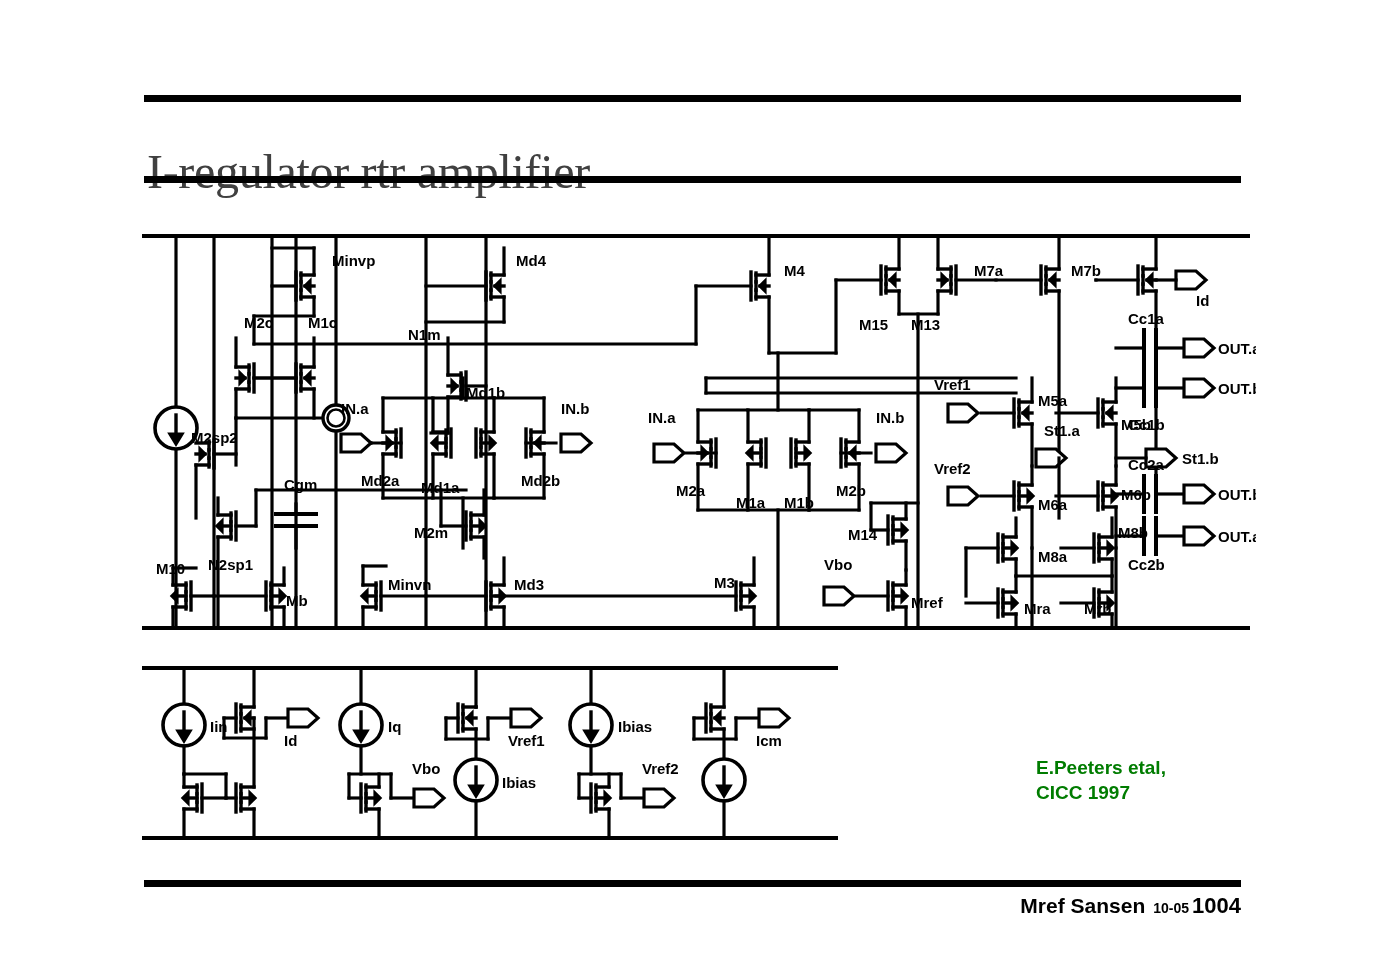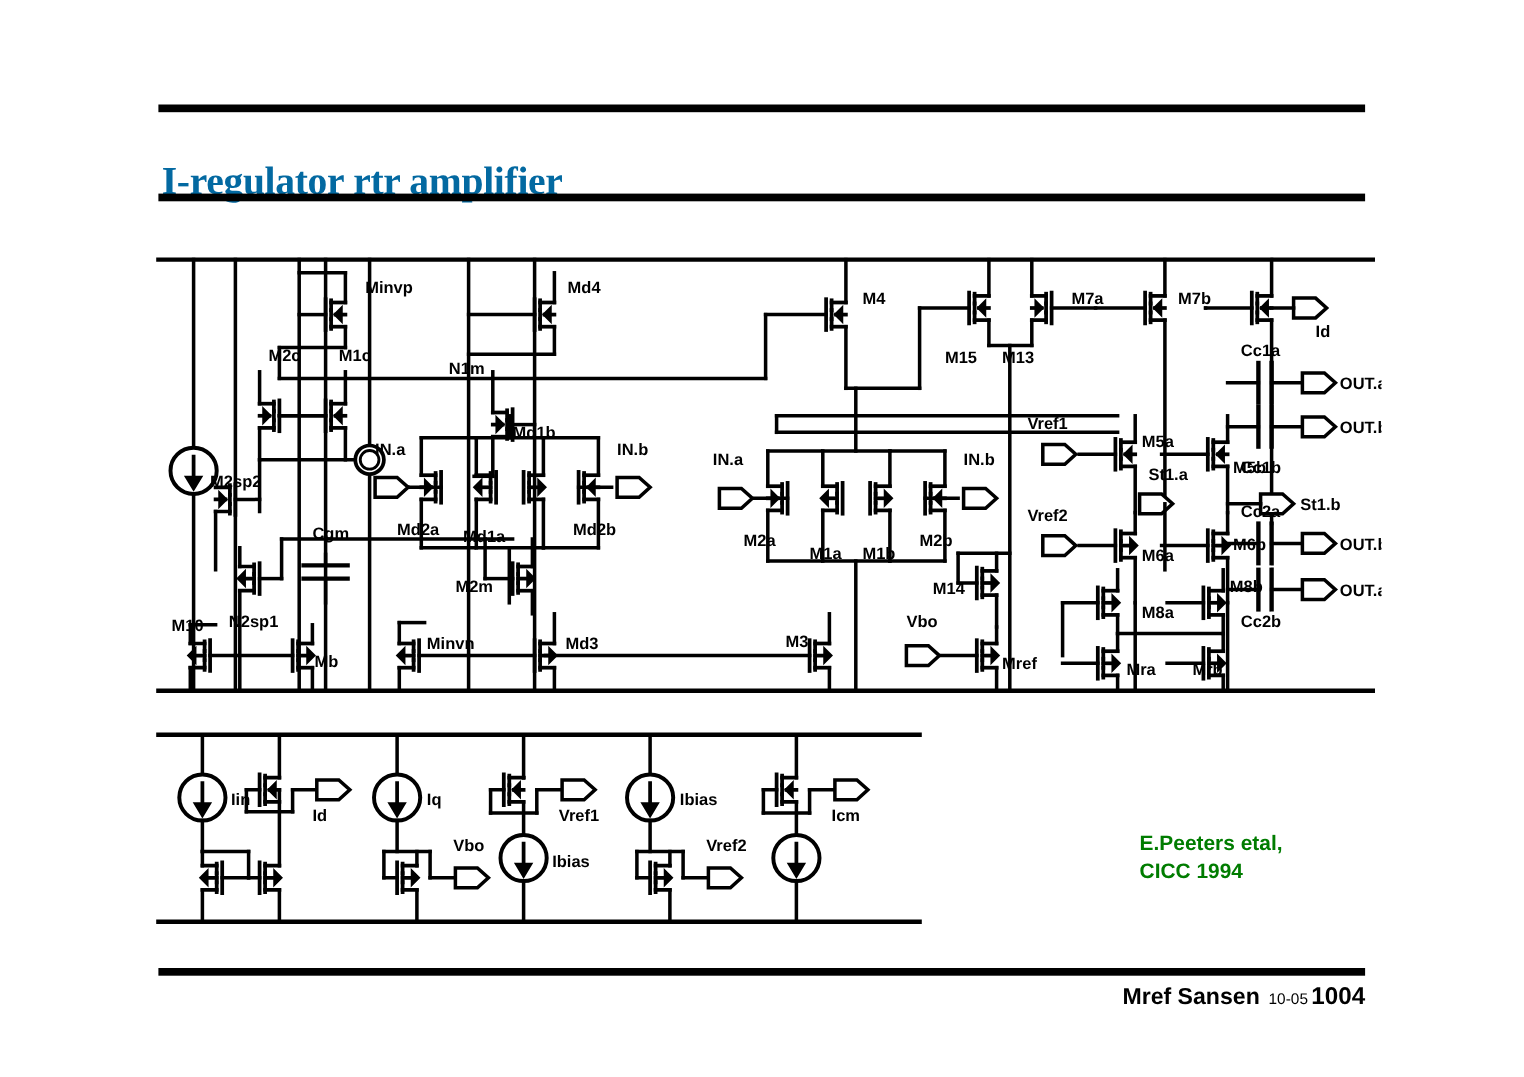--- a/index.html
+++ b/index.html
@@ -26,24 +26,24 @@
     position: absolute;
     left: 144px; top: 176px;
     width: 1097px; height: 7px;
     background: #000;
   }
   #slide-title {
     position: absolute;
     left: 147px; top: 108px;
     width: 1000px; height: 64px;
     font-family: "Liberation Serif", serif;
-    font-weight: bold;
-    font-size: 36px;
+    font-weight: normal;
+    font-size: 48px;
     line-height: 64px;
-    color: #0369a1;
+    color: #404040;
     letter-spacing: -0.3px;
     white-space: nowrap;
   }
 
   
   #footer-rule {
     position: absolute;
     left: 144px; top: 880px;
     width: 1097px; height: 7px;
     background: #000;
@@ -56,21 +56,21 @@
     white-space: nowrap;
     color: #000;
   }
   #footer .author {
     font-size: 21px;
     font-weight: bold;
     vertical-align: baseline;
   }
   #footer .date {
     font-size: 14px;
-    font-weight: normal;
+    font-weight: bold;
     vertical-align: baseline;
     margin-left: 8px;
   }
   #footer .page {
     font-size: 22px;
     font-weight: bold;
     vertical-align: baseline;
     margin-left: 3px;
   }
 
@@ -723,18 +723,18 @@
     <text class="lbl" x="372" y="528">Vref1</text>
     <text class="lbl" x="366" y="570">Ibias</text>
     <text class="lbl" x="482" y="514">Ibias</text>
     <text class="lbl" x="506" y="556">Vref2</text>
     <text class="lbl" x="620" y="528">Icm</text>
   </g>
 </svg>
 </div>
 
 <div id="attribution">E.Peeters etal,
-CICC 1994</div>
+CICC 1997</div>
 
 <div id="footer-rule"></div>
 <div id="footer">
   <span class="author">Mref Sansen</span><span class="date">10-05</span><span class="page">1004</span>
 </div>
 
 </body></html>

